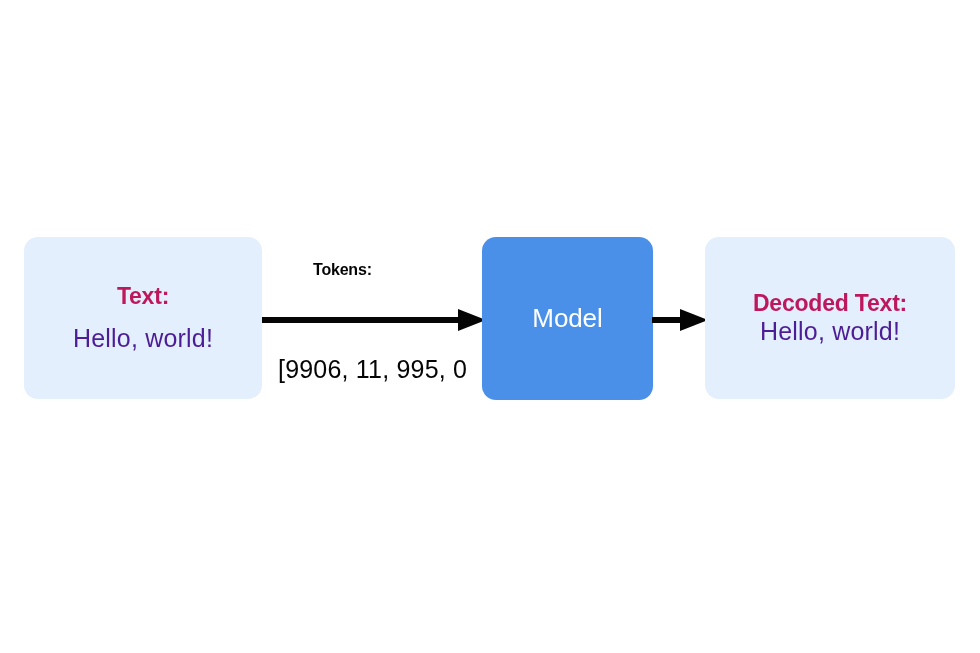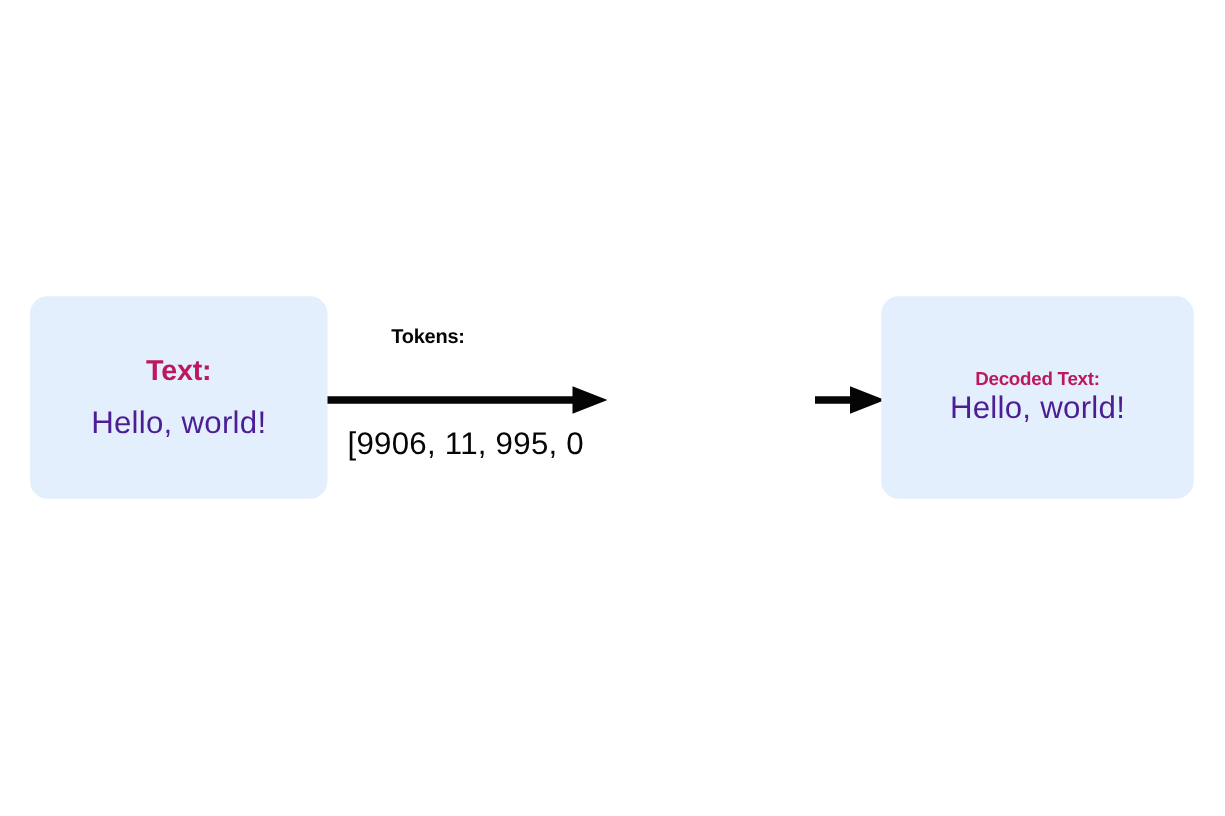--- a/index.html
+++ b/index.html
@@ -74,21 +74,21 @@
   }
   #box-model .node-label-white { font-size: 26px; }
 
   
   #box-decoded {
     left: 705px;
     top: 237px;
     width: 250px;
     height: 162px;
   }
-  #box-decoded .node-title { font-size: 15px; }
+  #box-decoded .node-title { font-size: 23px; }
   #box-decoded .node-value { font-size: 25px; }
 
   
   .arrow {
     position: absolute;
     height: 26px;
     display: block;
   }
   #arrow-tokens {
     left: 258px;
@@ -111,21 +111,21 @@
     left: 313px;
     top: 261px;
     font-size: 16px;
     font-weight: bold;
     letter-spacing: -0.2px;
   }
   
   #label-tokens-clip {
     position: absolute;
     left: 262px;
-    top: 336px;
+    top: 350px;
     width: 258px;
     height: 38px;
     overflow: hidden;
   }
   #label-tokens-value {
     position: absolute;
     left: 16px;
     top: 0;
     font-size: 25px;
     color: #050505;
@@ -148,20 +148,23 @@
 
   <svg class="arrow" id="arrow-tokens" viewBox="0 0 228 26">
     <line x1="4" y1="13" x2="206" y2="13" stroke="#050505" stroke-width="6"></line>
     <polygon points="200,2 228,13 200,24" fill="#050505"></polygon>
   </svg>
 
   <div id="label-tokens-clip">
     <span id="label-tokens-value">[9906, 11, 995, 0</span>
   </div>
 
+  <div class="node accent" id="box-model">
+    <span class="node-label-white">Model</span>
+  </div>
 
   <svg class="arrow" id="arrow-output" viewBox="0 0 58 26">
     <line x1="2" y1="13" x2="36" y2="13" stroke="#050505" stroke-width="6"></line>
     <polygon points="30,2 58,13 30,24" fill="#050505"></polygon>
   </svg>
 
   <div class="node light" id="box-decoded">
     <span class="node-title">Decoded Text:</span>
     <span class="node-value">Hello, world!</span>
   </div>

